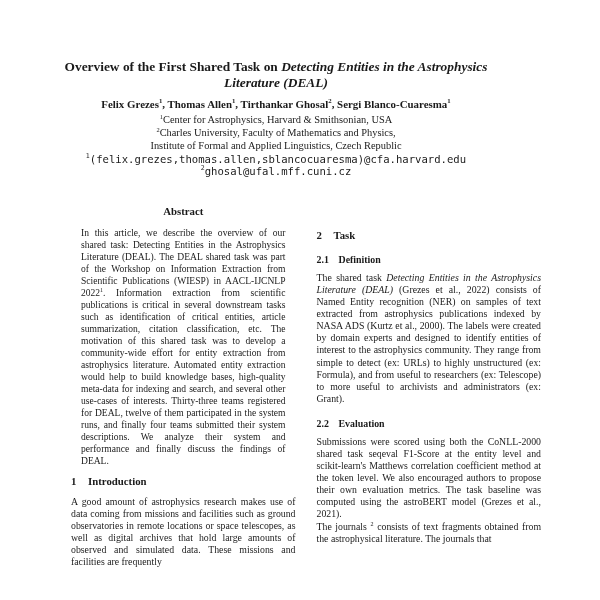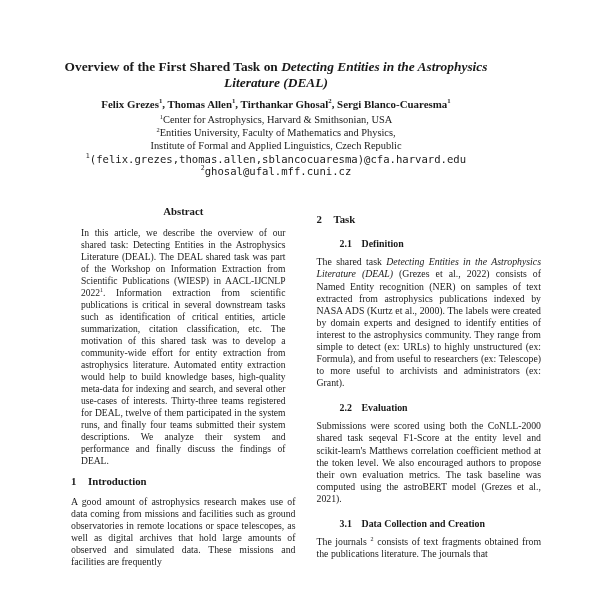--- a/index.html
+++ b/index.html
@@ -70,40 +70,40 @@
     font-weight: bold;
     margin: 8px 0 9px;
   }
   .sec-heading.first { margin-top: 3px; }
   .sec-heading .num { display: inline-block; min-width: 17px; }
   .sub-heading {
     font-size: 9.9px;
     font-weight: bold;
     margin: 13px 0 7px;
   }
-  .sub-heading .num { display: inline-block; min-width: 22px; margin-left: 23px; }
+  .sub-heading .num { display: inline-block; min-width: 22px; }
   .para {
     margin: 0;
     font-size: 9.8px;
     line-height: 12.1px;
     text-align: justify;
   }
 </style>
 </head>
 <body>
 
 <div class="page">
 
   <h1 class="title"><span>Overview of the First Shared Task on </span><span class="it">Detecting Entities in the Astrophysics Literature (DEAL)</span></h1>
 
   <div class="authors"><span>Felix Grezes</span><sup>1</sup><span>, </span><span>Thomas Allen</span><sup>1</sup><span>, </span><span>Tirthankar Ghosal</span><sup>2</sup><span>, </span><span>Sergi Blanco-Cuaresma</span><sup>1</sup></div>
 
   <div class="affiliations">
     <div><sup>1</sup><span>Center for Astrophysics, Harvard &amp; Smithsonian, USA</span></div>
-    <div><sup>2</sup><span>Entities University, Faculty of Mathematics and Physics,</span></div>
+    <div><sup>2</sup><span>Charles University, Faculty of Mathematics and Physics,</span></div>
     <div><sup></sup><span>Institute of Formal and Applied Linguistics, Czech Republic</span></div>
   </div>
 
   <div class="emails">
     <div><sup>1</sup><span>(felix.grezes,thomas.allen,sblancocuaresma)@cfa.harvard.edu</span></div>
     <div><sup>2</sup><span>ghosal@ufal.mff.cuni.cz</span></div>
   </div>
 
   <div class="columns">
 
@@ -118,18 +118,17 @@
     <div class="col">
       <h2 class="sec-heading first"><span class="num">2</span><span>Task</span></h2>
 
       <h3 class="sub-heading"><span class="num">2.1</span><span>Definition</span></h3>
       <p class="para"><span>The shared task </span><span class="it">Detecting Entities in the Astrophysics Literature (DEAL)</span><span> (Grezes et al., 2022) consists of Named Entity recognition (NER) on samples of text extracted from astrophysics publications indexed by NASA ADS (Kurtz et al., 2000). The labels were created by domain experts and designed to identify entities of interest to the astrophysics community. They range from simple to detect (ex: URLs) to highly unstructured (ex: Formula), and from useful to researchers (ex: Telescope) to more useful to archivists and administrators (ex: Grant).</span></p>
 
       <h3 class="sub-heading"><span class="num">2.2</span><span>Evaluation</span></h3>
       <p class="para">Submissions were scored using both the CoNLL-2000 shared task seqeval F1-Score at the entity level and scikit-learn's Matthews correlation coefficient method at the token level. We also encouraged authors to propose their own evaluation metrics. The task baseline was computed using the astroBERT model (Grezes et al., 2021).</p>
 
 
-      <h3 class="sub-heading"><span class="num">3.1</span><span>Data Collection and Creation</span></h3>
-      <p class="para"><span>The journals </span><sup>2</sup><span> consists of text fragments obtained from the publications literature. The journals that</span></p>
+      <p class="para"><span>The journals </span><sup>2</sup><span> consists of text fragments obtained from the astrophysical literature. The journals that</span></p>
     </div>
 
   </div>
 </div>
 
 </body></html>

